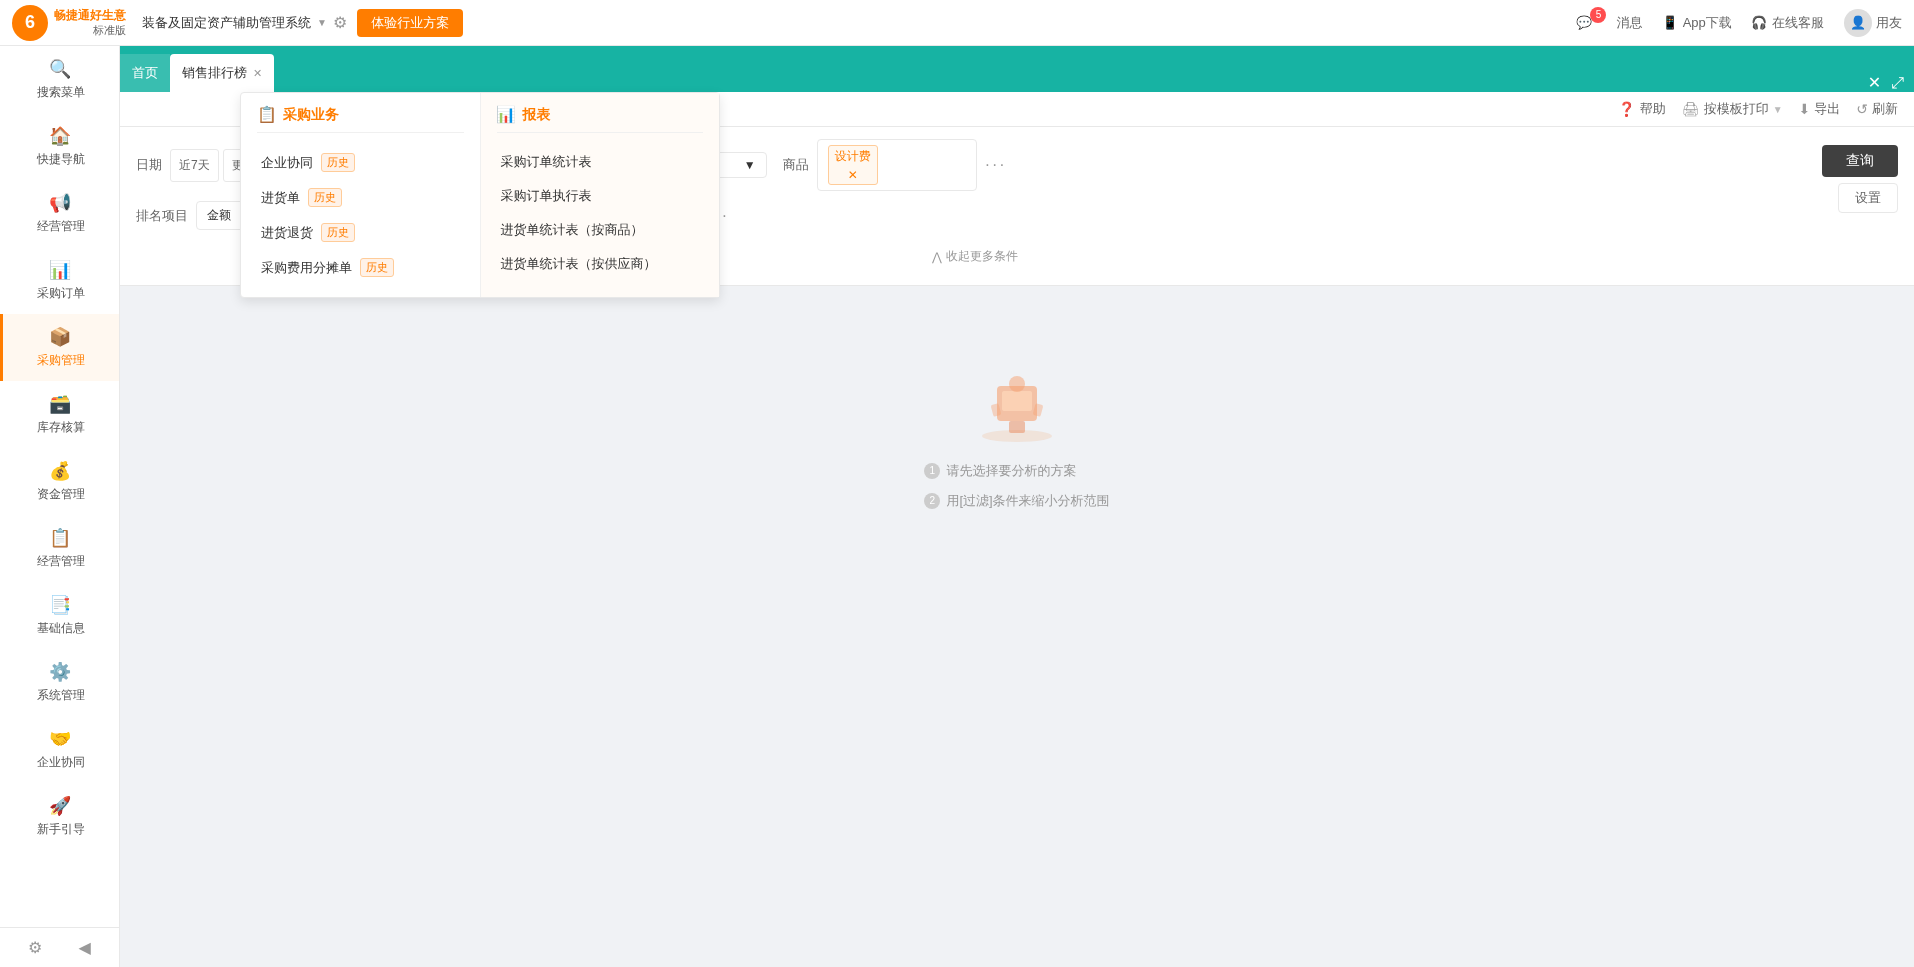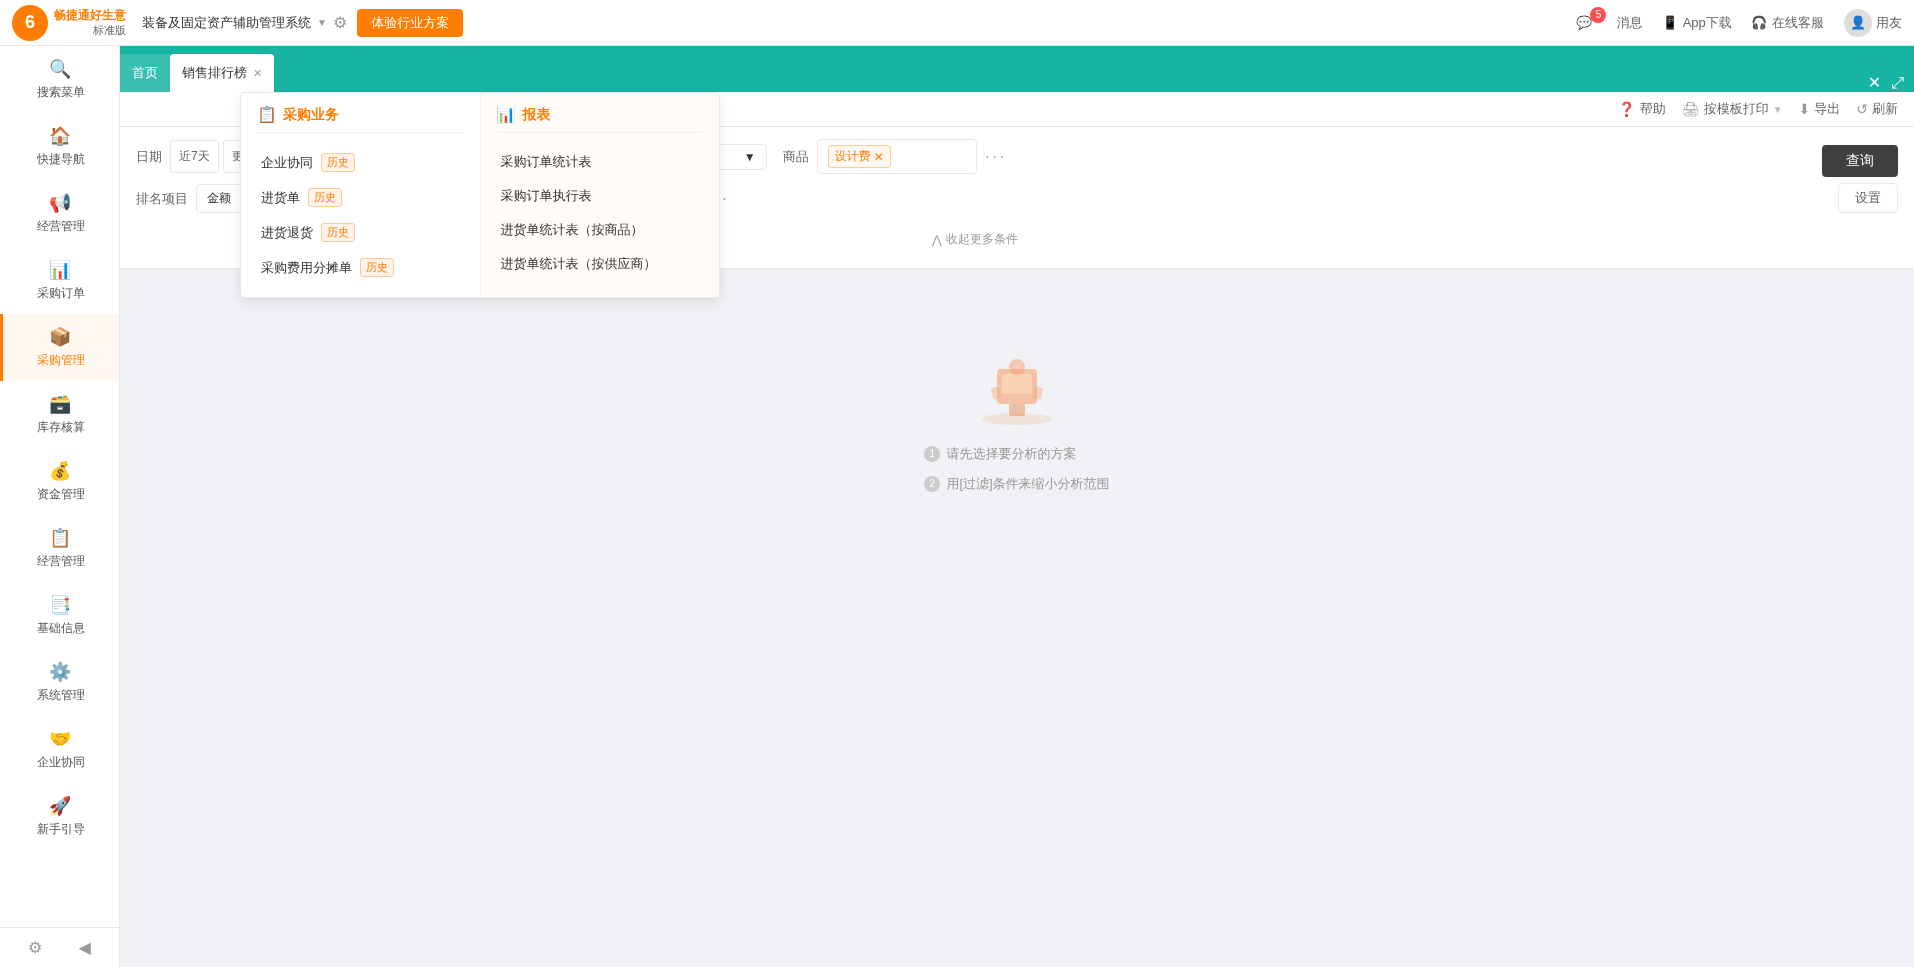--- a/index.html
+++ b/index.html
@@ -135,21 +135,21 @@
       border-radius: 4px;
       padding: 5px 10px;
       font-size: 12px;
       color: #333;
       min-width: 120px;
       display: flex;
       align-items: center;
       justify-content: space-between;
       cursor: pointer;
     }
-    .filter-tag { background: #fff8f0; border: 1px solid #ffcc99; border-radius: 3px; padding: 2px 6px; font-size: 12px; color: #ff7d00; display: flex; align-items: center; gap: 3px; }
+    .filter-tag { background: #fff8f0; border: 1px solid #ffcc99; border-radius: 3px; padding: 2px 6px; font-size: 12px; color: #ff7d00; display: flex; align-items: center; gap: 3px; flex-direction: column; }
     .filter-tag .x { cursor: pointer; color: #ff7d00; }
     .time-btns { display: flex; gap: 4px; }
     .time-btn { padding: 7px 8px; border: 1px solid #e8e8e8; border-radius: 3px; font-size: 12px; cursor: pointer; background: #fff; color: #666; }
     .time-btn.active { color: #ff7d00; border-color: #ff7d00; }
     .collapse-btn { margin: 0 auto; display: flex; align-items: center; gap: 4px; color: #999; font-size: 12px; cursor: pointer; justify-content: center; padding: 8px; }
     .more-dots { color: #999; cursor: pointer; font-size: 16px; letter-spacing: 2px; }
 
     
     .query-btn { background: #404040; color: white; border: none; border-radius: 4px; padding: 7px 24px; font-size: 14px; cursor: pointer; }
     .set-btn { background: #fff; color: #666; border: 1px solid #e8e8e8; border-radius: 4px; padding: 5px 16px; font-size: 13px; cursor: pointer; }

